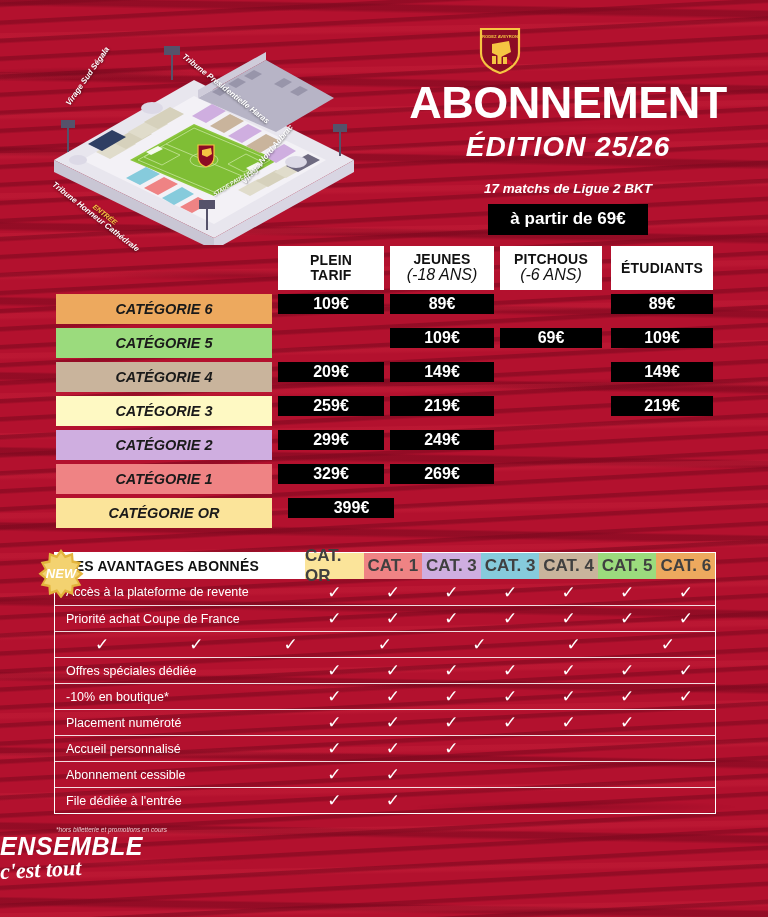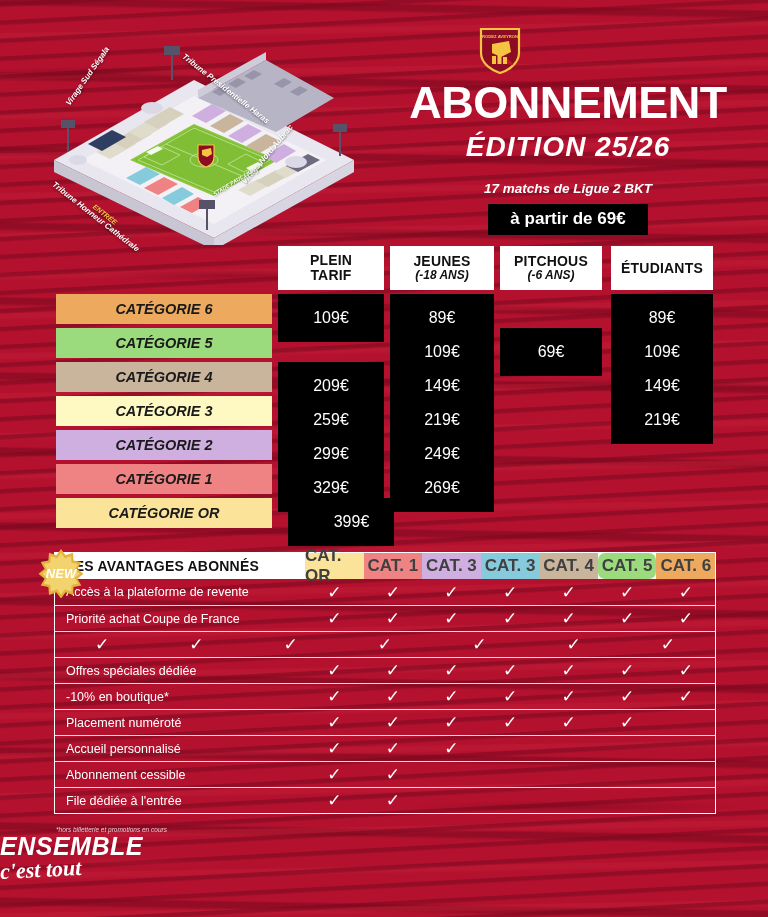--- a/index.html
+++ b/index.html
@@ -85,35 +85,35 @@
   
   #pricetable { position:absolute; left:0; top:246px; width:768px; z-index:3; }
   .prow { position:relative; height:30px; margin-bottom:4px; }
   .phead { height:44px; margin-bottom:4px; }
   .cat-cell {
     position:absolute; left:56px; width:216px; height:30px;
     display:flex; align-items:center; justify-content:center;
     font-size:14.5px; font-weight:700; font-style:italic; color:#1a1a1a;
   }
   .col-cell {
-    position:absolute; height:48px; background:#000;
+    position:absolute; height:20px; background:#000;
     display:flex; align-items:center; justify-content:center;
-    font-size:16px; font-weight:400; color:#fff;
+    font-size:16px; font-weight:700; color:#fff;
   }
   .col-cell.empty { background:transparent; }
   .hcell {
     position:absolute; top:0; height:44px; background:#fff; color:#111;
     display:flex; flex-direction:column; align-items:center; justify-content:center;
     line-height:1.04;
   }
   .hcell .h1 {
     font-size:14px; font-weight:700; letter-spacing:.2px;
     font-family:"Liberation Sans Narrow","Liberation Sans",sans-serif;
   }
-  .hcell .h2 { font-size:12px; font-style:italic; font-weight:700; }
+  .hcell .h2 { font-size:16px; font-style:italic; font-weight:400; }
 
   
   #benefits { position:absolute; left:54px; top:552px; width:662px; z-index:3;
               border:1.5px solid #fff; }
   #ben-head { display:flex; height:26px; background:#fff; }
   #ben-head .bt {
     flex:0 0 250px; display:flex; align-items:center; padding-left:11px;
     font-size:14px; font-weight:700; color:#111; letter-spacing:.2px;
     font-family:"Liberation Sans Narrow","Liberation Sans",sans-serif;
   }
@@ -342,21 +342,21 @@
 </svg>
 
 <div id="benefits">
   <div id="ben-head">
     <div class="bt">LES AVANTAGES ABONNÉS</div>
   <div class="bc" style="background: rgb(251, 228, 154);">CAT. OR</div>
       <div class="bc" style="background: rgb(239, 131, 132);">CAT. 1</div>
       <div class="bc" style="background: rgb(207, 174, 224);">CAT. 3</div>
       <div class="bc" style="background: rgb(134, 203, 220);">CAT. 3</div>
       <div class="bc" style="background: rgb(201, 180, 156);">CAT. 4</div>
-      <div class="bc" style="background: rgb(155, 219, 125); border-radius: 7px;">CAT. 5</div>
+      <div class="bc" style="background: rgb(155, 219, 125);">CAT. 5</div>
       <div class="bc" style="background: rgb(237, 169, 94);">CAT. 6</div>
     </div>
   <div id="ben-body">
       <div class="ben-row">
         <div class="bt">Accès à la plateforme de revente</div>
         <div class="bc">✓</div>
         <div class="bc">✓</div>
         <div class="bc">✓</div>
         <div class="bc">✓</div>
         <div class="bc">✓</div>

